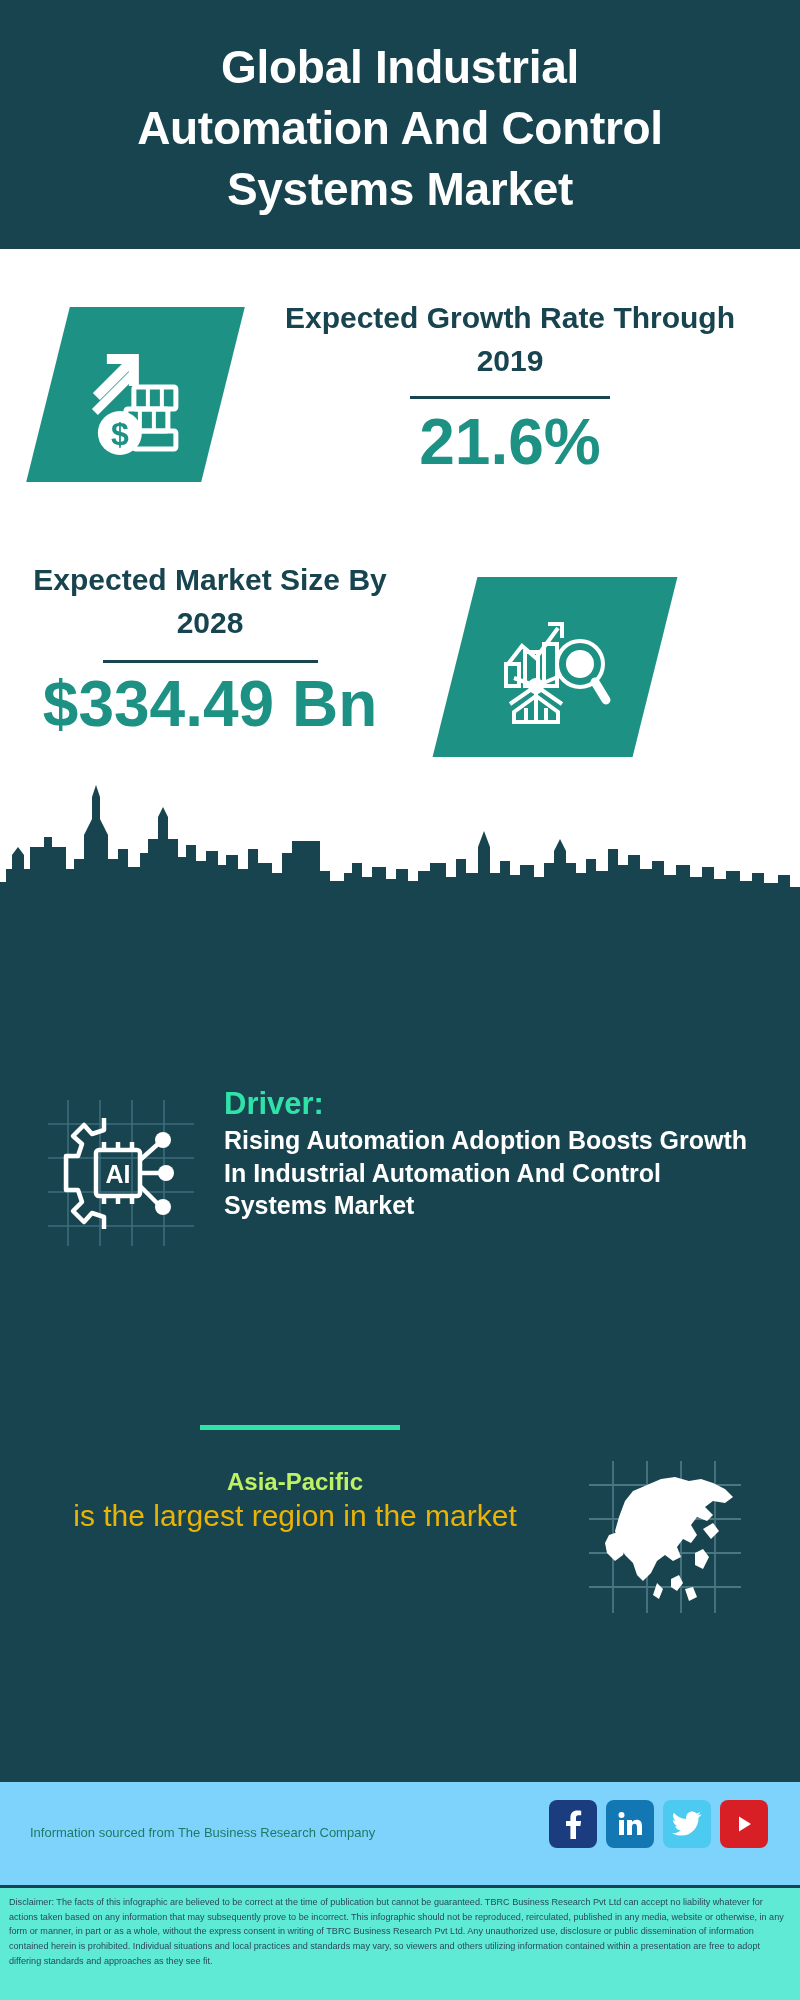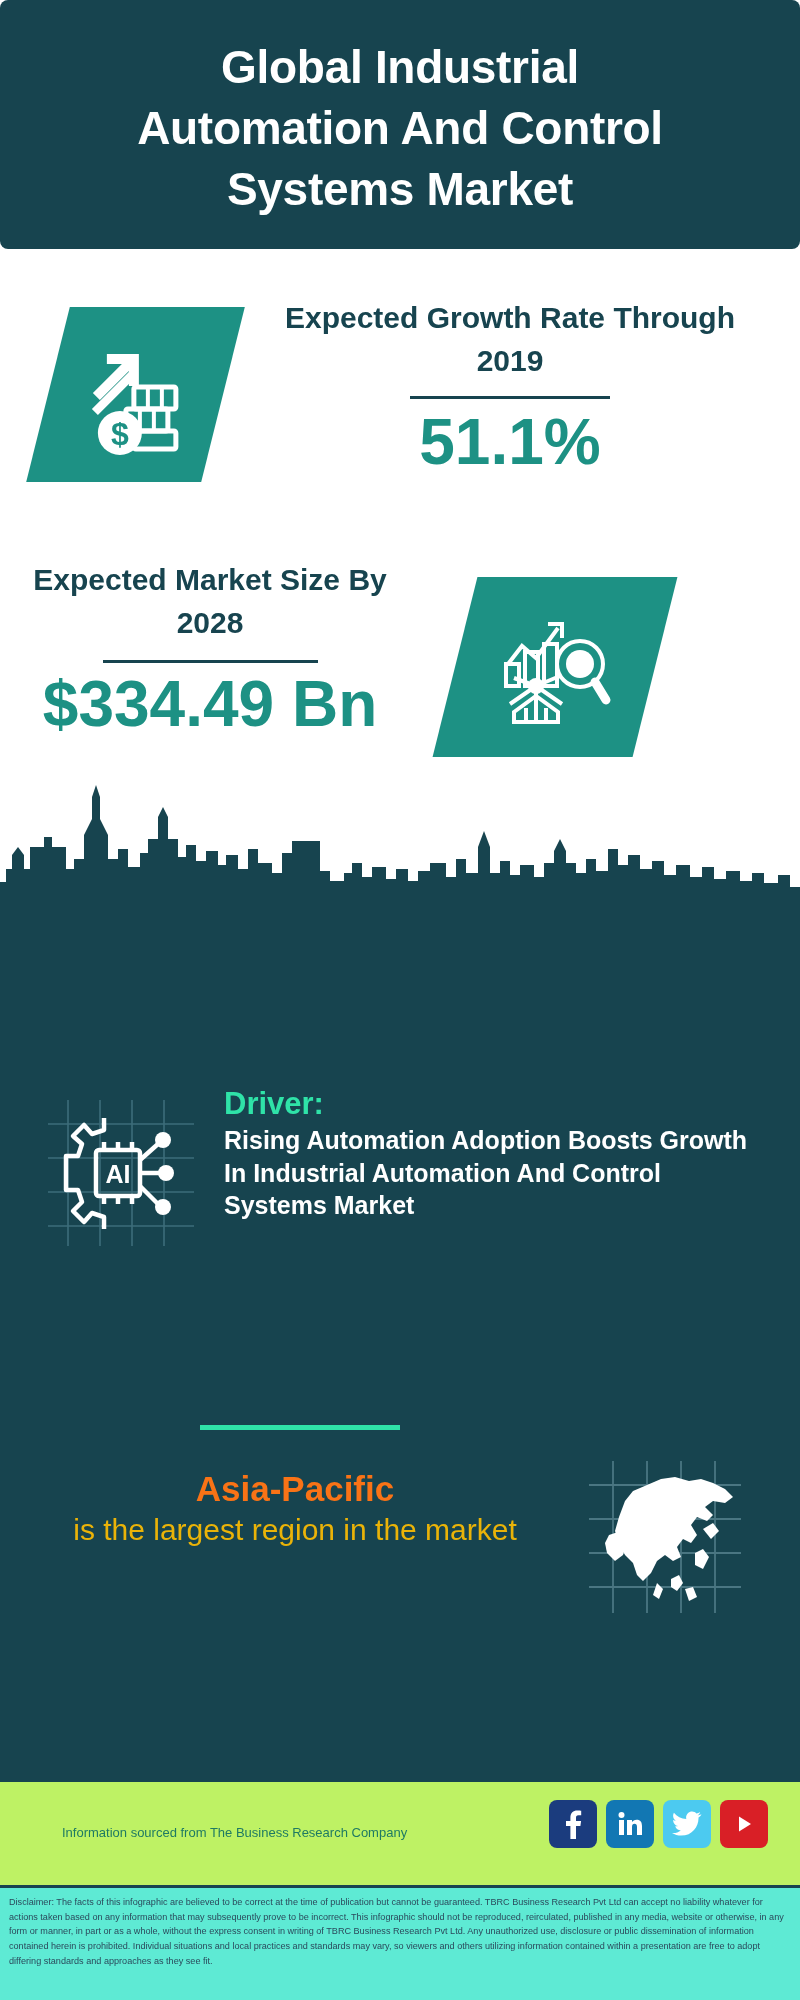--- a/index.html
+++ b/index.html
@@ -11,21 +11,20 @@
     position:relative; overflow:hidden;
   }
   .page { position:relative; width:800px; height:2000px; }
 
   
   .header {
     background:#17444f;
     height:249px;
     display:flex; align-items:center; justify-content:flex-end;
     padding:22px 110px 14px;
-    border-radius:8px;
   }
   .header-title {
     color:#ffffff;
     font-size:46px;
     font-weight:bold;
     line-height:1.32;
     text-align:center;
     letter-spacing:-0.3px;
   }
 
@@ -80,30 +79,30 @@
     color:#ffffff; font-size:25px; font-weight:bold; line-height:1.3;
   }
 
   .divider-green {
     position:absolute; left:200px; top:496px;
     width:200px; height:5px; background:#2fe3a8;
   }
 
   .region-block { position:absolute; left:0; top:538px; width:800px; }
   .region-text { position:absolute; left:20px; top:0; width:550px; text-align:center; }
-  .region-name { color:#f97316; font-size:35px; font-weight:bold; line-height:1.25; }
+  .region-name { color:#bef264; font-size:24px; font-weight:bold; line-height:1.25; }
   .region-sub { color:#eab308; font-size:30px; line-height:1.28; }
   .region-map { position:absolute; left:585px; top:-10px; width:160px; height:160px; }
 
   
   .footer {
     position:absolute; left:0; top:1780px; width:800px; height:105px;
-    background:#bef264;
+    background:#7dd3fc;
     border-top:2px solid #17444f;
-    display:flex; align-items:center;padding-left:32px;
+    display:flex; align-items:center;
   }
   .source-text { margin-left:30px; }
   .source-line { color:#1f7a63; font-size:13px; line-height:1.75; }
   .socials { position:absolute; right:32px; top:18px; display:flex; gap:9px; }
   .soc { width:48px; height:48px; border-radius:8px; display:flex; align-items:center; justify-content:center; }
   .soc.fb { background:#1b3c7e; }
   .soc.li { background:#1277b3; }
   .soc.tw { background:#4ccaf0; }
   .soc.yt { background:#d91f26; }
 
@@ -147,21 +146,21 @@
             <line x1="64" y1="74" x2="64" y2="96"></line>
             <line x1="78" y1="74" x2="78" y2="96"></line>
           </g>
           <circle cx="44" cy="98" r="22" fill="#fff"></circle>
           <text x="44" y="110" font-size="32" font-weight="bold" fill="#1d9184" text-anchor="middle" font-family="Liberation Sans, sans-serif">$</text>
         </svg>
       </div>
       <div class="growth-text">
         <div class="stat-label">Expected Growth Rate Through 2019</div>
         <div class="stat-rule"></div>
-        <div class="stat-value">51.1%</div>
+        <div class="stat-value">21.6%</div>
       </div>
     </div>
 
     <div class="size-row">
       <div class="size-text">
         <div class="stat-label">Expected Market Size By 2028</div>
         <div class="size-rule"></div>
         <div class="stat-value">$334.49 Bn</div>
       </div>
       <div class="para size-badge">

